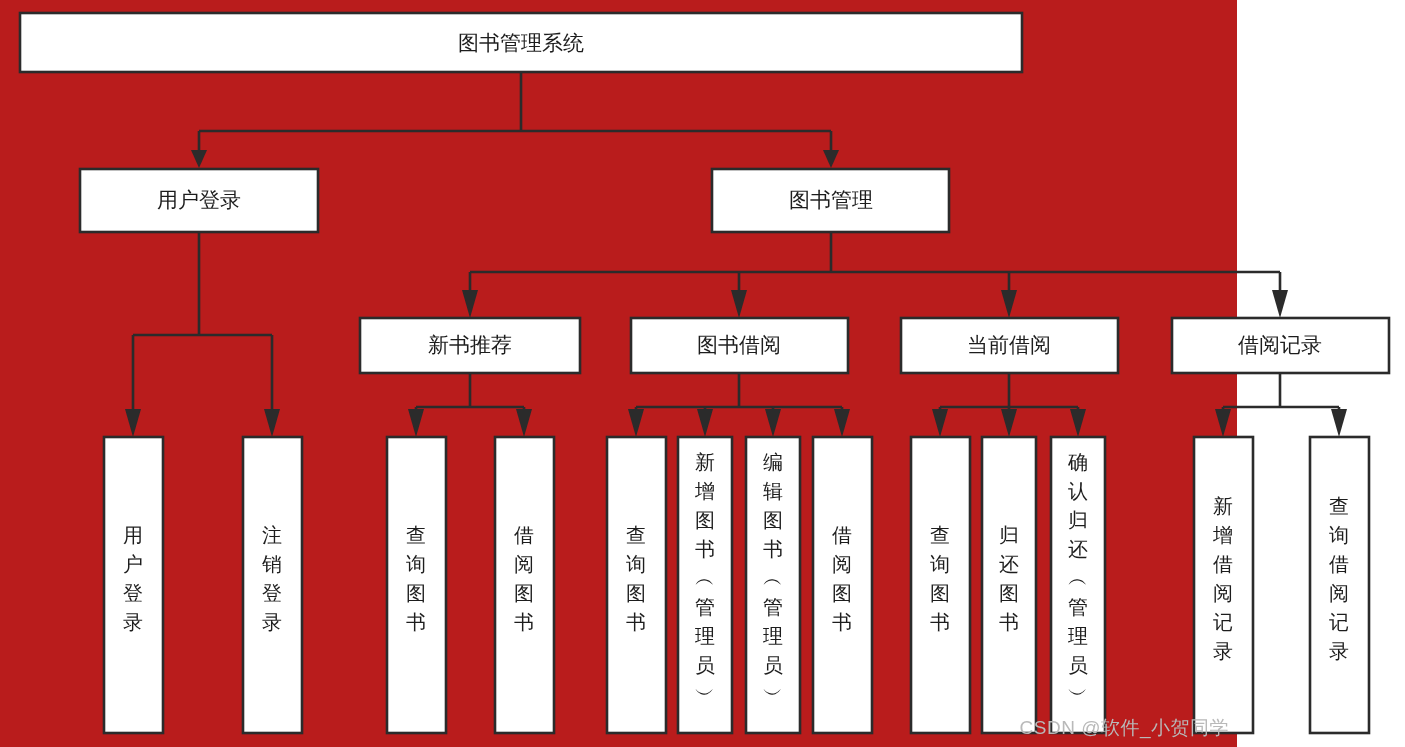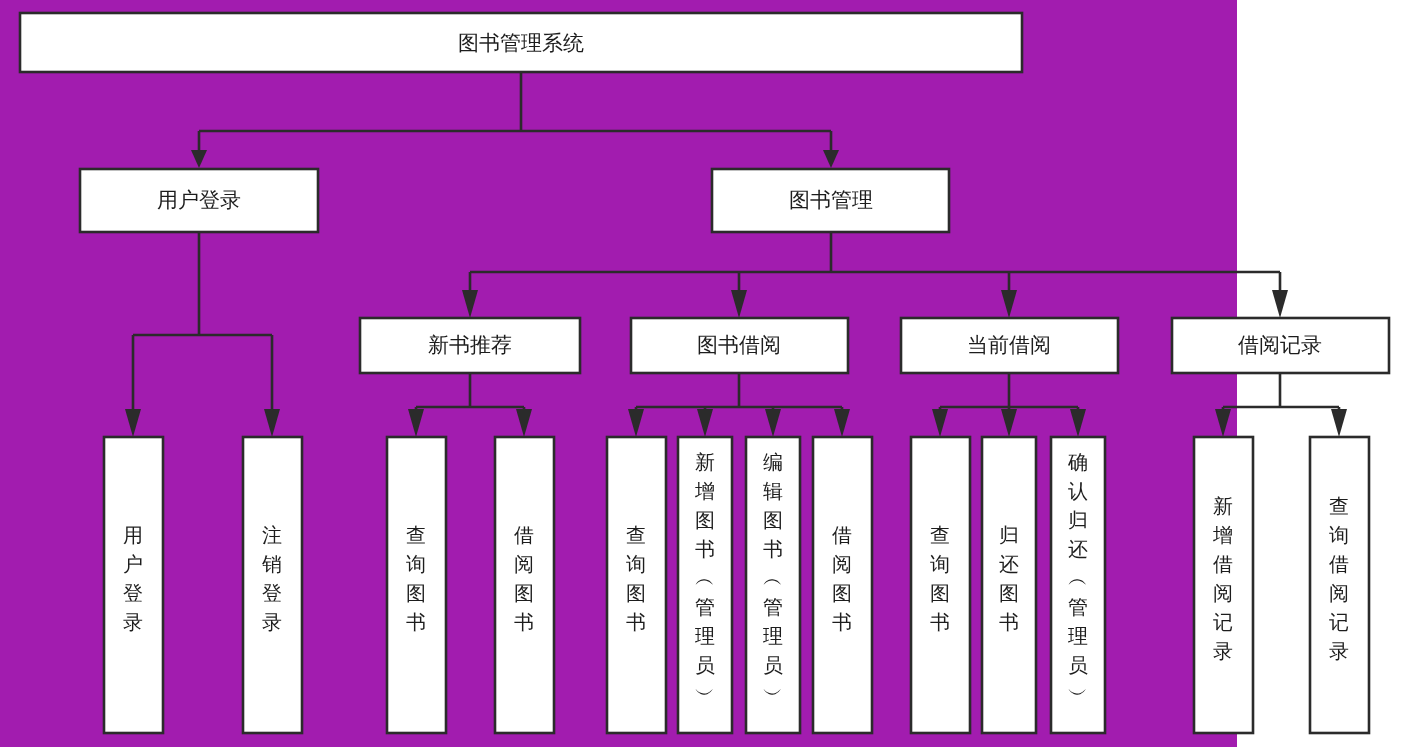--- a/index.html
+++ b/index.html
@@ -10,21 +10,21 @@
   body {
     width: 1405px;
     height: 747px;
     font-family: "Liberation Sans", "DejaVu Sans", sans-serif;
     overflow: hidden;
   }
   #diagram-root {
     position: relative;
     width: 1237px;
     height: 747px;
-    background: #a21caf;
+    background: #b91c1c;
   }
   svg#flowchart {
     position: absolute;
     top: 0;
     left: 0;
     width: 1405px;
     height: 747px;
     display: block;
   }
   .node-box {
@@ -240,13 +240,14 @@
       <text class="node-label-v" x="1223"><tspan x="1223" y="512.5" text-anchor="middle">新</tspan><tspan x="1223" y="541.5" text-anchor="middle">增</tspan><tspan x="1223" y="570.5" text-anchor="middle">借</tspan><tspan x="1223" y="599.5" text-anchor="middle">阅</tspan><tspan x="1223" y="628.5" text-anchor="middle">记</tspan><tspan x="1223" y="657.5" text-anchor="middle">录</tspan></text>
     </g>
 
     <g>
       <rect class="node-box" x="1310" y="437" width="59" height="296"></rect>
       <text class="node-label-v" x="1339"><tspan x="1339" y="512.5" text-anchor="middle">查</tspan><tspan x="1339" y="541.5" text-anchor="middle">询</tspan><tspan x="1339" y="570.5" text-anchor="middle">借</tspan><tspan x="1339" y="599.5" text-anchor="middle">阅</tspan><tspan x="1339" y="628.5" text-anchor="middle">记</tspan><tspan x="1339" y="657.5" text-anchor="middle">录</tspan></text>
     </g>
 
   </svg>
 
+  <div class="watermark">CSDN @软件_小贺同学</div>
 </div>
 
 </body></html>

